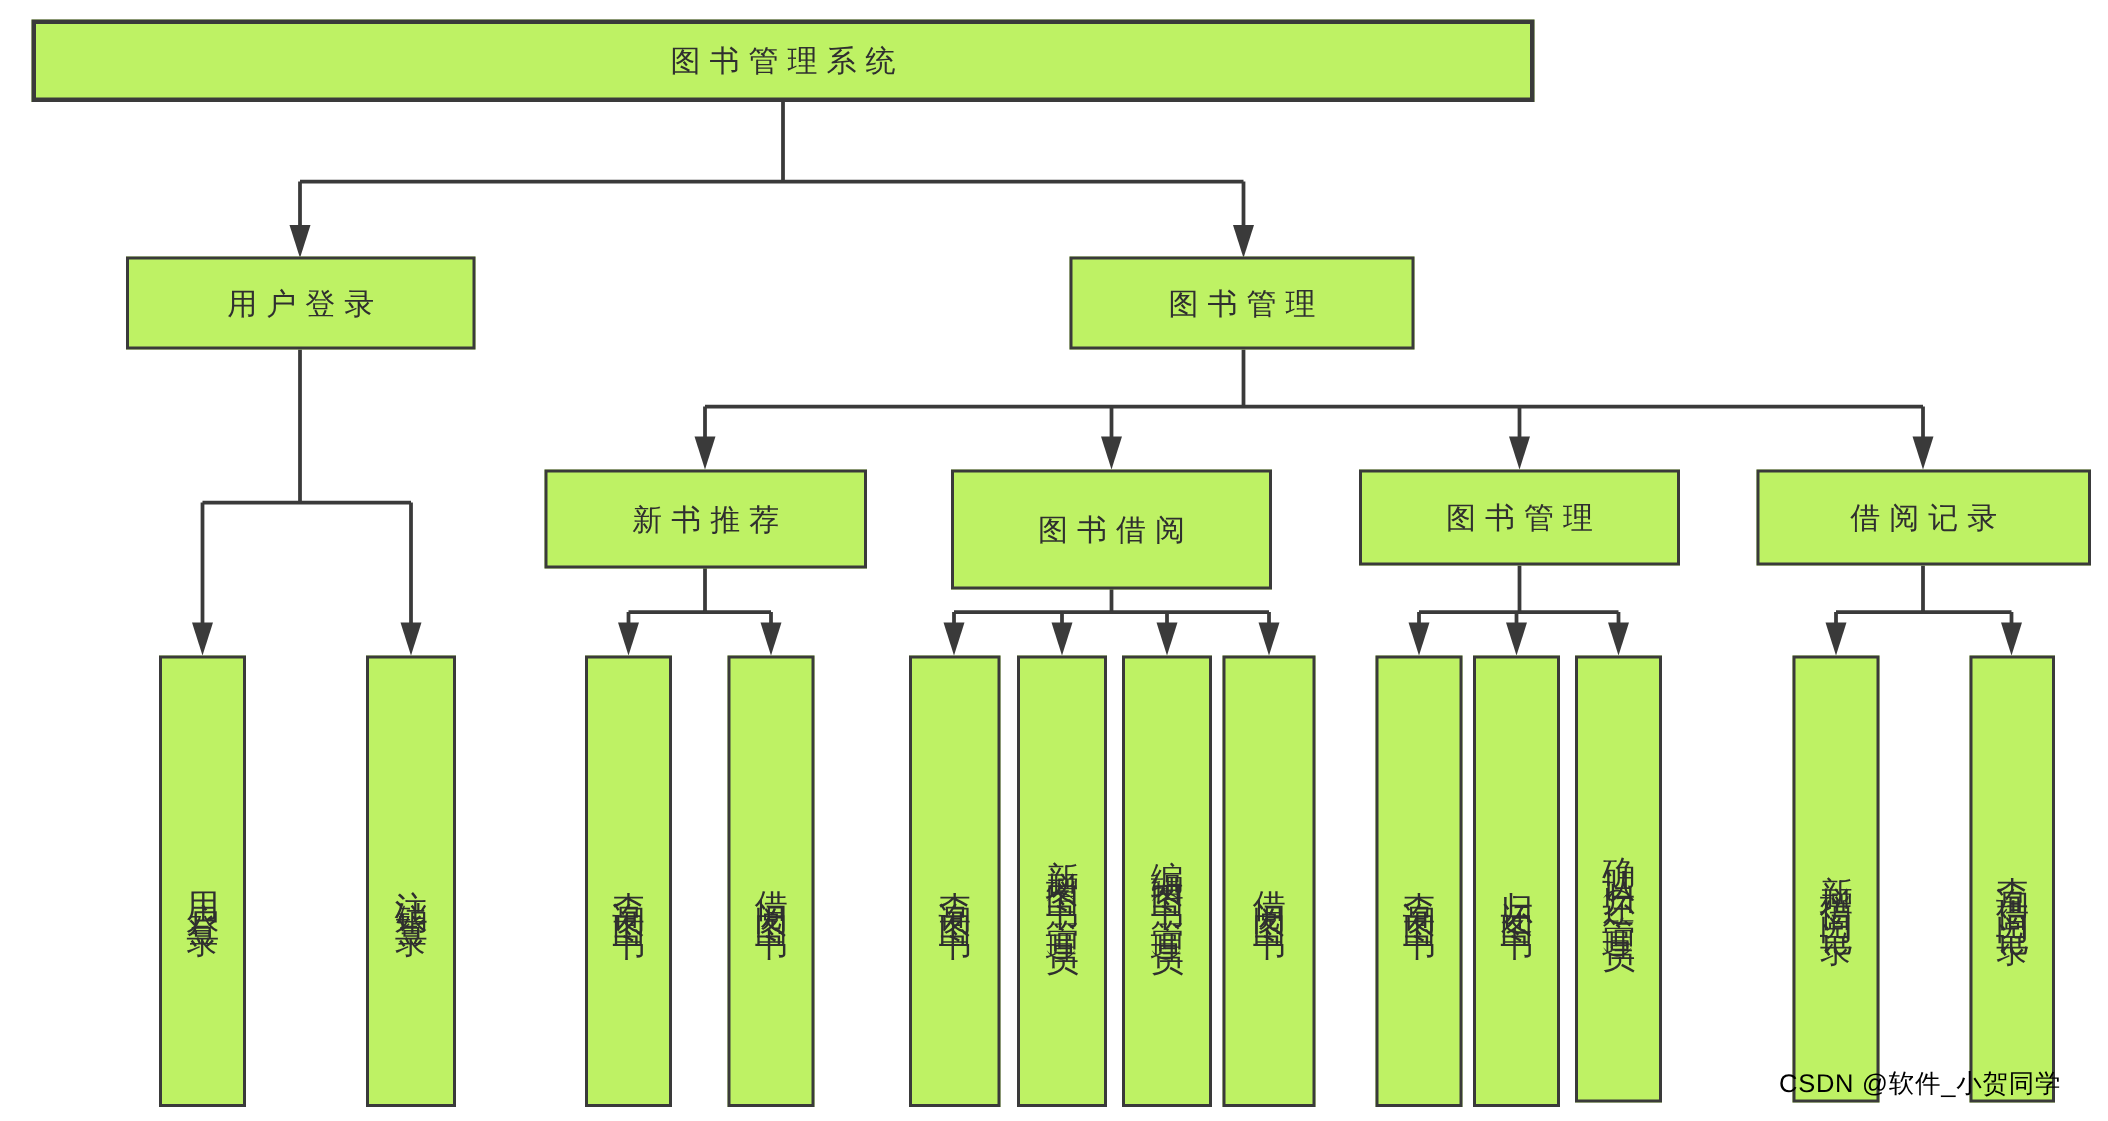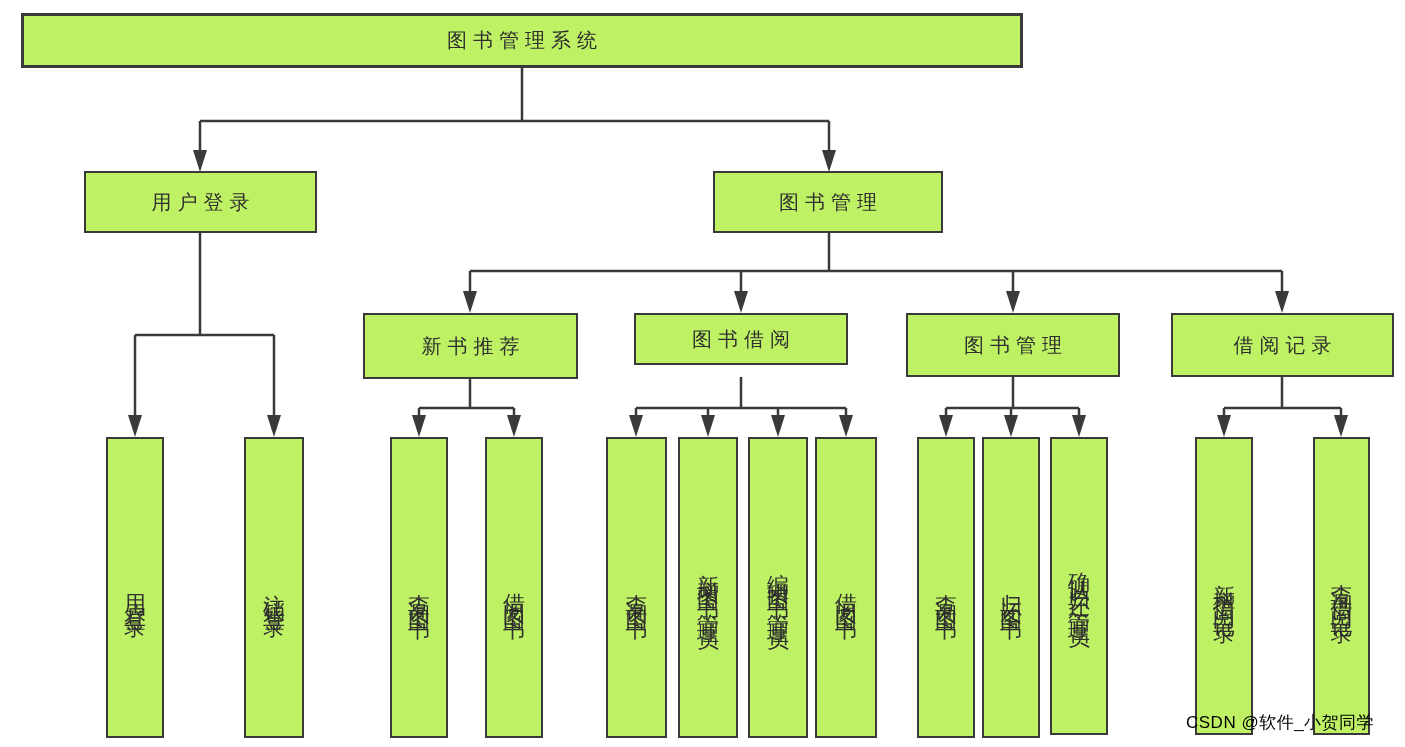--- a/index.html
+++ b/index.html
@@ -107,21 +107,21 @@
   <div class="box h" style="left:84px;top:171px;width:233px;height:62px">
     <span class="label">用户登录</span>
   </div>
   <div class="box h" style="left:713px;top:171px;width:230px;height:62px">
     <span class="label">图书管理</span>
   </div>
 
   <div class="box h" style="left:363px;top:313px;width:215px;height:66px">
     <span class="label">新书推荐</span>
   </div>
-  <div class="box h" style="left:634px;top:313px;width:214px;height:52px">
+  <div class="box h" style="left:634px;top:313px;width:214px;height:80px">
     <span class="label">图书借阅</span>
   </div>
   <div class="box h" style="left:906px;top:313px;width:214px;height:64px">
     <span class="label">图书管理</span>
   </div>
   <div class="box h" style="left:1171px;top:313px;width:223px;height:64px">
     <span class="label">借阅记录</span>
   </div>
 
   <div class="box leaf" style="left:106px;top:437px;width:58px;height:301px">

